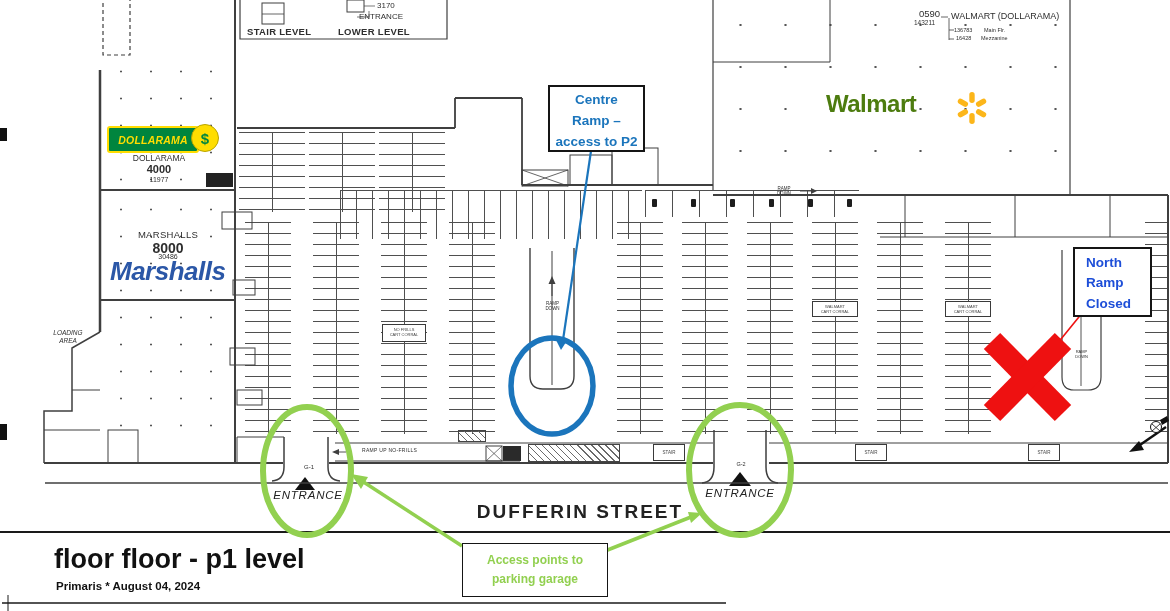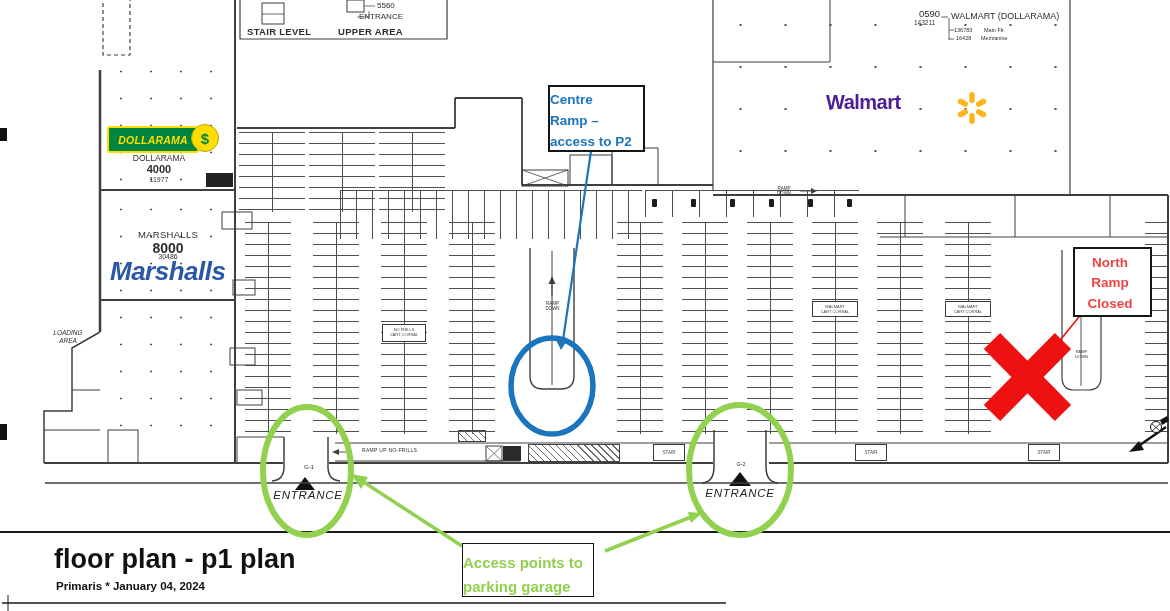--- a/index.html
+++ b/index.html
@@ -16,21 +16,21 @@
         background:repeating-linear-gradient(to right,#4f4f4f 0,#4f4f4f 1px,transparent 1px,transparent 16px)}
   .vrowB{position:absolute;border-top:1.5px solid #4f4f4f;
         background:repeating-linear-gradient(to right,#4f4f4f 0,#4f4f4f 1px,transparent 1px,transparent 27px)}
   .dots{position:absolute;background-image:radial-gradient(#555 1px,transparent 1.3px);background-size:30px 27px}
   .dotsW{position:absolute;background-image:radial-gradient(#555 1px,transparent 1.3px);background-size:45px 42px}
   .hatch{position:absolute;border:1px solid #444;
          background:repeating-linear-gradient(45deg,#6a6a6a 0,#6a6a6a 1px,transparent 1px,transparent 5px)}
   .box{position:absolute;border:1px solid #3a3a3a;background:#fff;font-size:4px;text-align:center;
        line-height:1.3;color:#444;white-space:pre-line;padding-top:2px;box-sizing:border-box}
   .callout{position:absolute;background:#fff;border:2px solid #151515;white-space:pre-line;
-           font-weight:bold;z-index:31;box-sizing:border-box}
+           font-weight:bold;text-align:center;z-index:31;box-sizing:border-box}
   .accrow{position:absolute;display:flex;justify-content:space-between}
   .acc{width:5px;height:8px;background:#1d1d1d;border-radius:1px}
   .sign{position:absolute;display:flex;align-items:center;justify-content:center}
 </style>
 </head>
 <body>
 
 <div id="stage">
 
   <div class="dots" style="left:106px;top:58px;width:126px;height:128px"></div>
@@ -150,33 +150,33 @@
 CART CORRAL</div>
   <div class="box" style="left:812px;top:301px;width:46px;height:16px">WALMART
 CART CORRAL</div>
   <div class="box" style="left:945px;top:301px;width:46px;height:16px">WALMART
 CART CORRAL</div>
   <div class="box" style="left:653px;top:444px;width:32px;height:17px;font-size:4.5px;line-height:11px">STAIR</div>
   <div class="box" style="left:855px;top:444px;width:32px;height:17px;font-size:4.5px;line-height:11px">STAIR</div>
   <div class="box" style="left:1028px;top:444px;width:32px;height:17px;font-size:4.5px;line-height:11px">STAIR</div>
 
   <div class="lbl b" style="left:247px;top:26px;width:76px;font-size:9.5px;letter-spacing:.3px">STAIR LEVEL</div>
-  <div class="lbl b" style="left:338px;top:26px;width:76px;font-size:9.5px;letter-spacing:.3px">UPPER AREA</div>
-  <div class="lbl" style="left:377px;top:1px;font-size:8px">5560</div>
+  <div class="lbl b" style="left:338px;top:26px;width:76px;font-size:9.5px;letter-spacing:.3px">LOWER LEVEL</div>
+  <div class="lbl" style="left:377px;top:1px;font-size:8px">3170</div>
   <div class="lbl" style="left:359px;top:12px;font-size:8px">ENTRANCE</div>
 
   <div class="lbl" style="left:919px;top:8px;font-size:9.5px">0590</div>
   <div class="lbl" style="left:914px;top:19px;font-size:6.5px">143211</div>
   <div class="lbl" style="left:951px;top:11px;font-size:9px">WALMART (DOLLARAMA)</div>
   <div class="lbl" style="left:954px;top:27px;font-size:5.5px">136783</div>
   <div class="lbl" style="left:984px;top:27px;font-size:5.5px">Main Flr.</div>
   <div class="lbl" style="left:956px;top:34.5px;font-size:5.5px">16428</div>
   <div class="lbl" style="left:981px;top:34.5px;font-size:5.5px">Mezzanine</div>
 
-  <div class="lbl b" style="left:826px;top:90px;font-size:20px;color:#4c1d95;letter-spacing:-.5px">Walmart</div>
+  <div class="lbl b" style="left:826px;top:90px;font-size:24px;color:#4d7c0f;letter-spacing:-.5px">Walmart</div>
   <svg width="40" height="40" style="left:952px;top:88px" viewBox="0 0 40 40">
     <g transform="translate(20,20)" fill="#fcb61a">
       <rect x="-2.7" y="-16" width="5.4" height="11" rx="2.7"></rect>
       <rect x="-2.7" y="5" width="5.4" height="11" rx="2.7"></rect>
       <g transform="rotate(60)">
           <rect x="-2.7" y="-16" width="5.4" height="11" rx="2.7"></rect>
           <rect x="-2.7" y="5" width="5.4" height="11" rx="2.7"></rect>
         </g>
       <g transform="rotate(-60)">
           <rect x="-2.7" y="-16" width="5.4" height="11" rx="2.7"></rect>
@@ -206,23 +206,24 @@
 DOWN</div>
   <div class="lbl c" style="left:1070px;top:350px;width:23px;font-size:4px">RAMP
 DOWN</div>
   <div class="lbl c" style="left:772px;top:186px;width:24px;font-size:4.5px">RAMP
 DOWN</div>
   <div class="lbl" style="left:362px;top:447px;font-size:5px;letter-spacing:.3px">RAMP UP NO-FRILLS</div>
   <div class="lbl c" style="left:296px;top:464px;width:26px;font-size:6px">G-1</div>
   <div class="lbl c" style="left:728px;top:461px;width:26px;font-size:5.5px">G-2</div>
   <div class="lbl c i" style="left:261px;top:489px;width:94px;font-size:11.5px;letter-spacing:.8px;color:#222">ENTRANCE</div>
   <div class="lbl c i" style="left:693px;top:487px;width:94px;font-size:11.5px;letter-spacing:.8px;color:#222">ENTRANCE</div>
-
-  <div class="lbl b" style="left:54px;top:543px;font-size:27px;color:#111">floor plan - p1 plan</div>
-  <div class="lbl b" style="left:56px;top:580px;font-size:11.5px;color:#111">Primaris * January 04, 2024</div>
+  <div class="lbl c b" style="left:446px;top:501px;width:268px;font-size:19px;letter-spacing:2px;color:#222">DUFFERIN STREET</div>
+
+  <div class="lbl b" style="left:54px;top:543px;font-size:27px;color:#111">floor floor - p1 level</div>
+  <div class="lbl b" style="left:56px;top:580px;font-size:11.5px;color:#111">Primaris * August 04, 2024</div>
 
   <svg width="1170" height="611" viewBox="0 0 1170 611" style="z-index:30">
     <g fill="none">
       <path d="M591,151 L563,340" stroke="#1b75bc" stroke-width="2.2"></path>
       <polygon points="561,350 554.5,337 568,339" fill="#1b75bc"></polygon>
       <ellipse cx="552" cy="386" rx="41" ry="48" stroke="#1b75bc" stroke-width="5.5"></ellipse>
       <path d="M1083,312 L1035,371" stroke="#ee1111" stroke-width="1.6"></path>
       <g>
         <path d="M992,341 L1063,413" stroke="#ee1111" stroke-width="23"></path>
         <path d="M1063,341 L992,413" stroke="#ee1111" stroke-width="23"></path>
@@ -232,19 +233,19 @@
       <path d="M462,546 L362,481" stroke="#92d050" stroke-width="3.5"></path>
       <polygon points="351,474 368,477 361,489" fill="#92d050"></polygon>
       <path d="M605,551 L691,517" stroke="#92d050" stroke-width="3.5"></path>
       <polygon points="702,513 691,523 688,512" fill="#92d050"></polygon>
     </g>
   </svg>
 
   <div class="callout" style="left:548px;top:85px;width:97px;height:67px;font-size:13.5px;color:#1b75bc;padding-top:3px;line-height:1.55">Centre
 Ramp –
 access to P2</div>
-  <div class="callout" style="left:1073px;top:247px;width:79px;height:70px;font-size:13.5px;color:#ef4444;text-align:center;padding:4px 16px 0 11px;line-height:1.5">North
+  <div class="callout" style="left:1073px;top:247px;width:79px;height:70px;font-size:13.5px;color:#1d4ed8;text-align:left;padding:4px 16px 0 11px;line-height:1.5">North
 Ramp
 Closed</div>
-  <div class="callout" style="left:462px;top:543px;width:132px;height:54px;font-size:15px;color:#92d050;border-width:1.5px;padding-top:7px;line-height:1.6">Access points to
+  <div class="callout" style="left:462px;top:543px;width:146px;height:54px;font-size:12px;color:#92d050;border-width:1.5px;padding-top:7px;line-height:1.6">Access points to
 parking garage</div>
 
 </div>
 
 </body></html>

